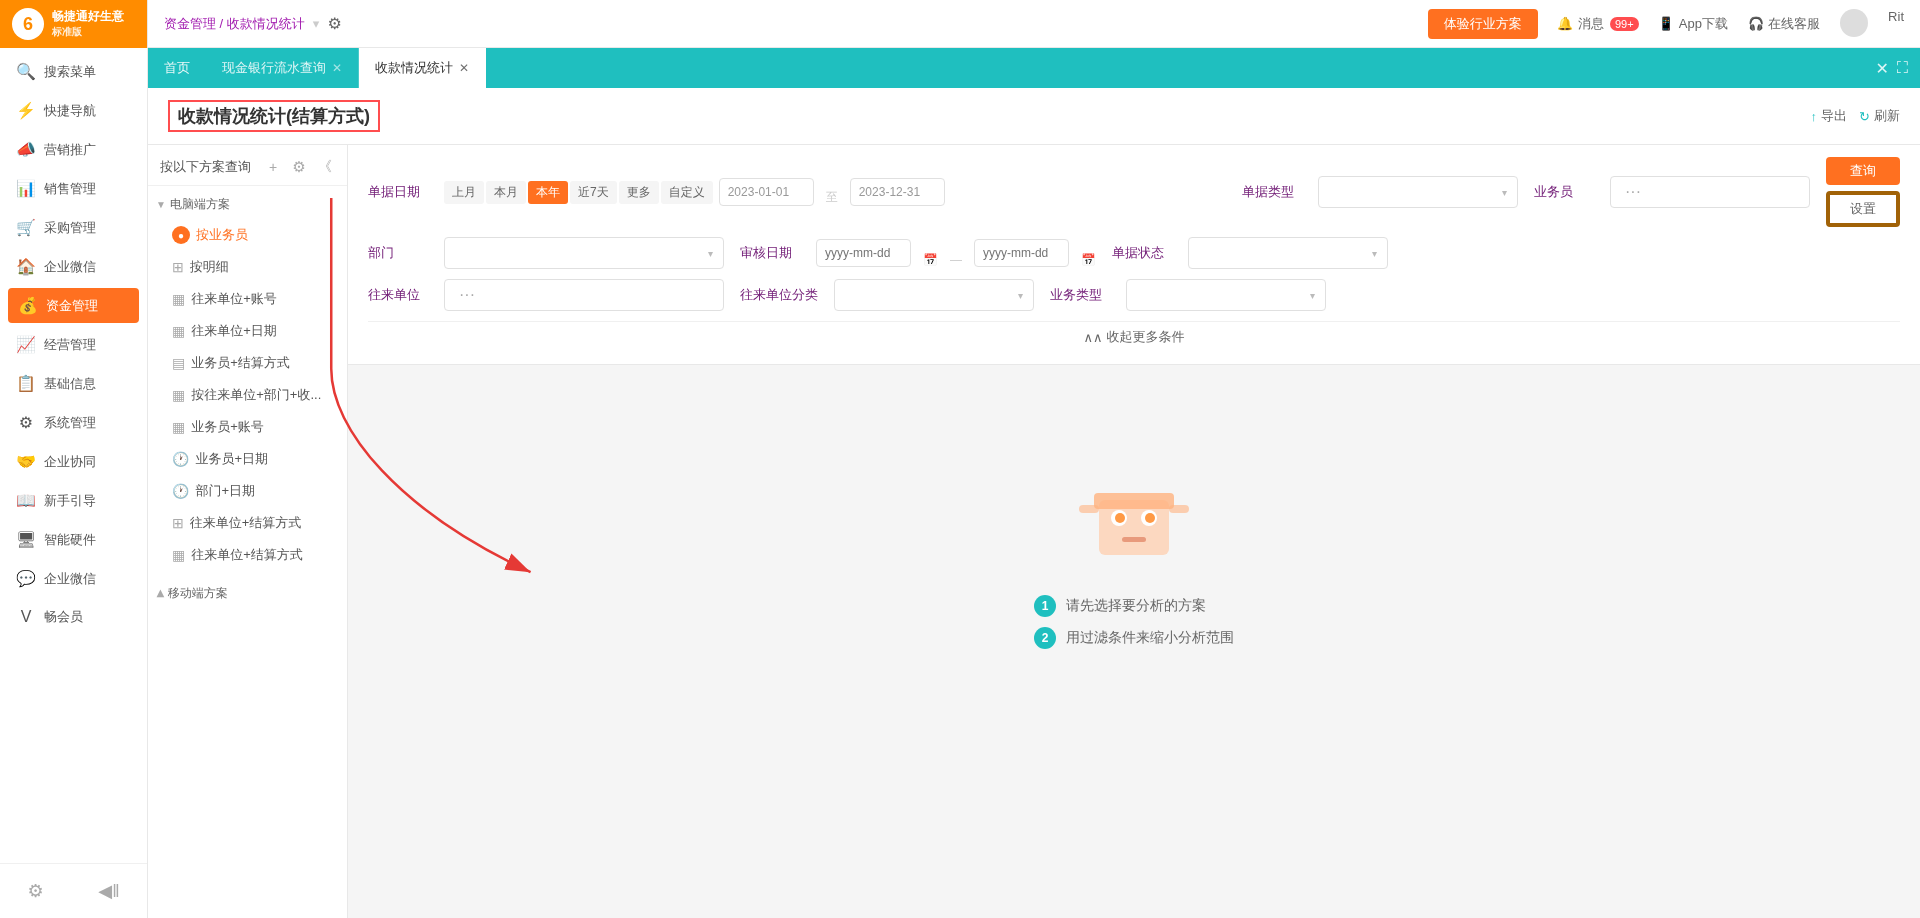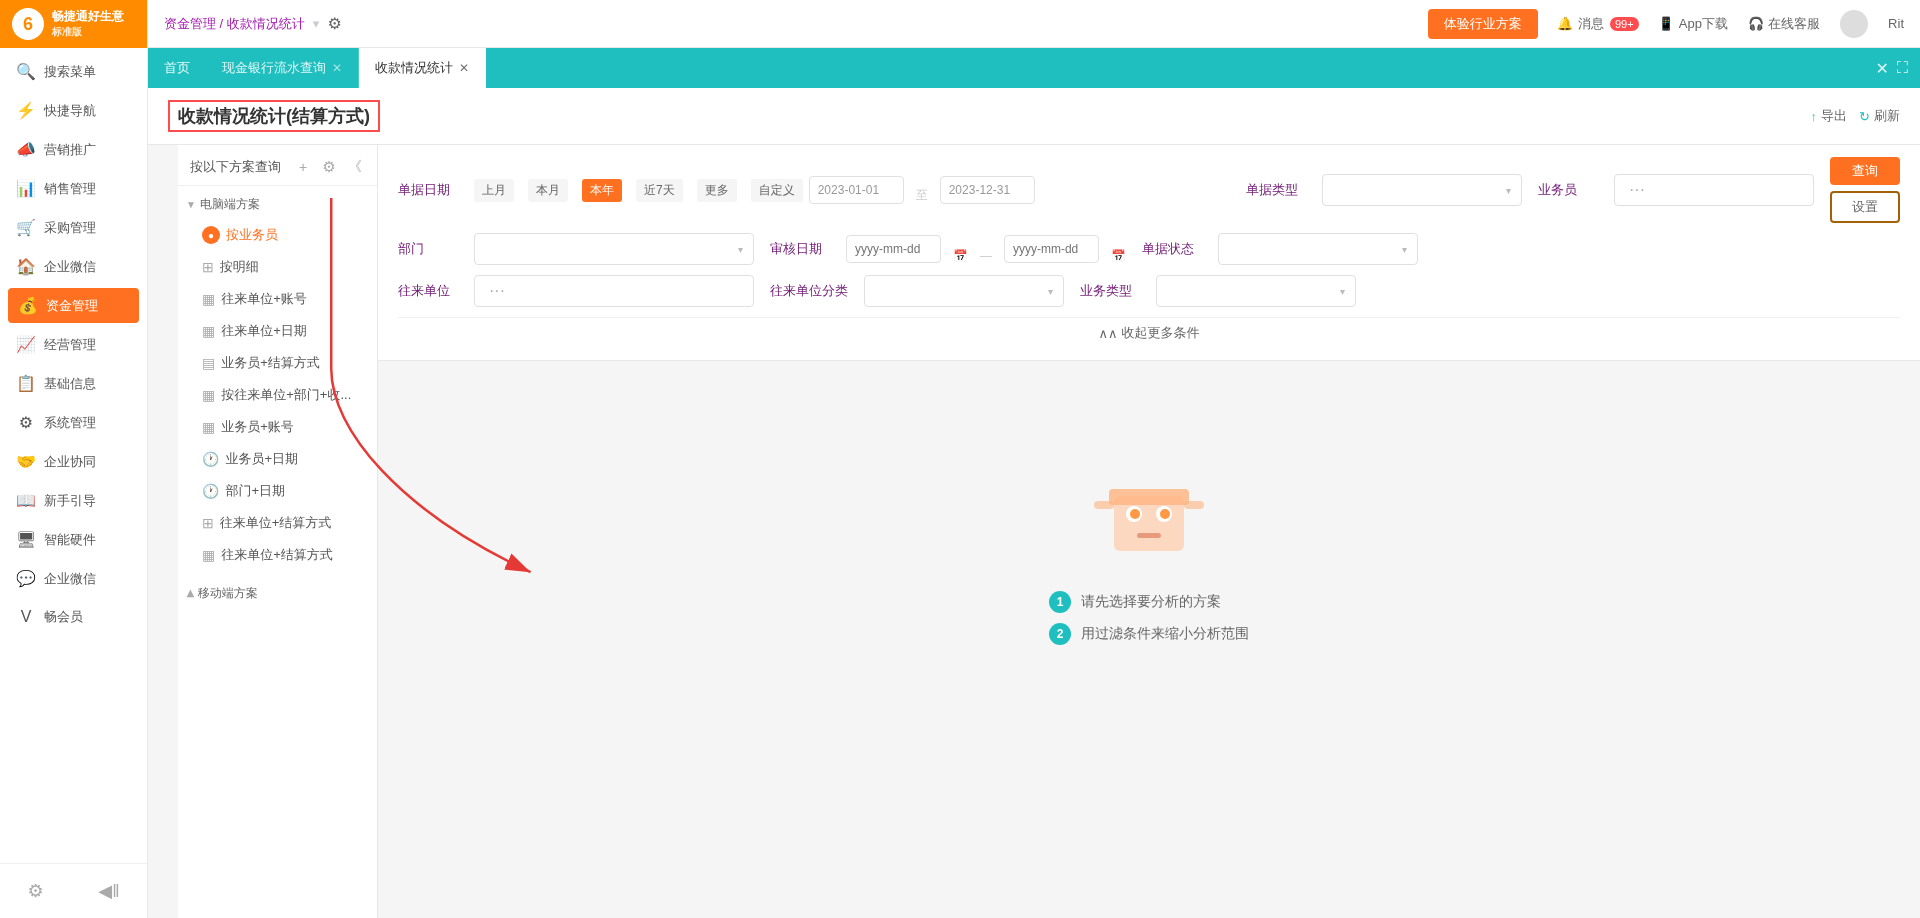--- a/index.html
+++ b/index.html
@@ -97,21 +97,20 @@
     }
     .topbar-breadcrumb {
       display: flex;
       align-items: center;
       gap: 4px;
       color: #a21caf;
       font-size: 13px;
     }
     .topbar-right {
       display: flex;
-      align-items: center;
       gap: 20px;
     }
     .topbar-btn-trial {
       background: #ff7020;
       color: #fff;
       border: none;
       border-radius: 4px;
       padding: 6px 16px;
       cursor: pointer;
       font-size: 13px;
@@ -220,21 +219,20 @@
     .page-action-btn .icon { color: #1fbfbf; }
 
     
     .left-panel {
       width: 200px;
       background: #fff;
       border-right: 1px solid #e8e8e8;
       display: flex;
       flex-direction: column;
       overflow-y: auto;
-      margin-left: 30px;
     }
     .scheme-header {
       display: flex;
       align-items: center;
       justify-content: space-between;
       padding: 12px 12px 8px 12px;
       font-size: 13px;
       color: #555;
       border-bottom: 1px solid #f0f0f0;
     }
@@ -333,21 +331,21 @@
     .filter-field .field-arrow { margin-left: auto; color: #bbb; font-size: 10px; }
     .filter-field-date {
       display: flex;
       align-items: center;
       gap: 6px;
       font-size: 13px;
     }
     .date-tabs {
       display: flex;
       align-items: center;
-      gap: 14px;
+      gap: 2px;
     }
     .date-tab {
       padding: 3px 8px;
       border-radius: 3px;
       cursor: pointer;
       font-size: 12px;
       color: #666;
       background: #f5f5f5;
     }
     .date-tab.active {
@@ -382,21 +380,21 @@
       color: #fff;
       border: none;
       border-radius: 4px;
       padding: 5px 20px;
       cursor: pointer;
       font-size: 13px;
     }
     .btn-settings {
       background: #fff;
       color: #666;
-      border: 2px solid #a16207;
+      border: 4px solid #a16207;
       border-radius: 4px;
       padding: 5px 20px;
       cursor: pointer;
       font-size: 13px;
       text-align: center;
     }
     .filter-more-btn {
       display: flex;
       align-items: center;
       justify-content: center;

